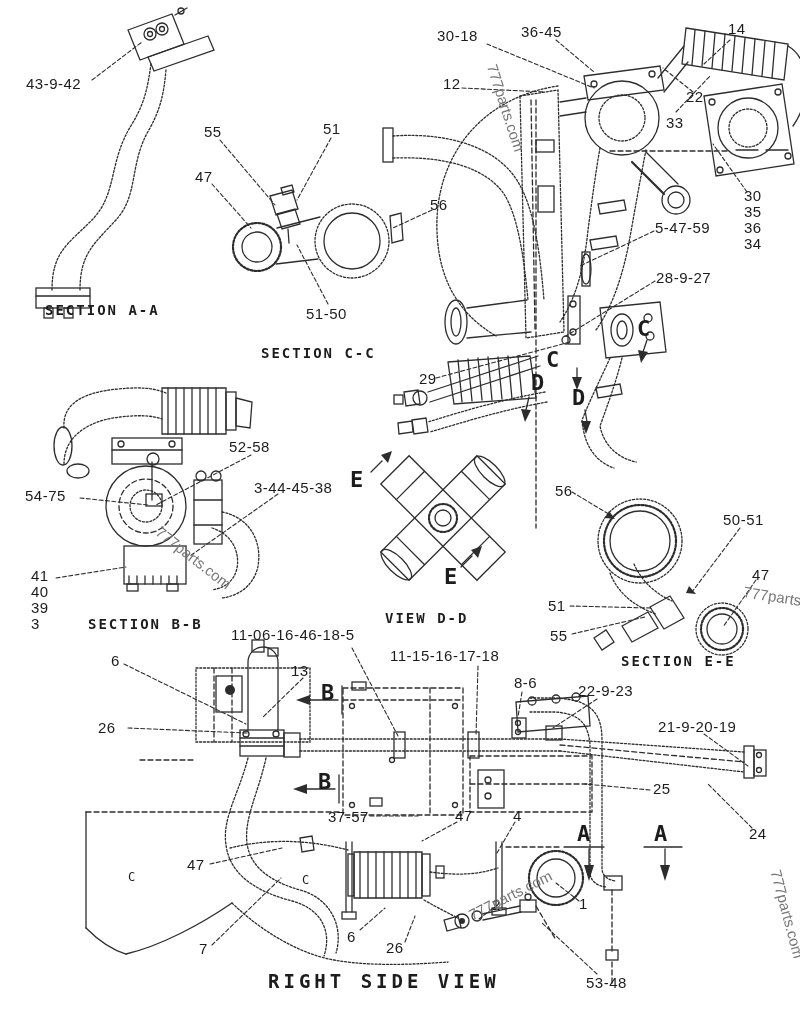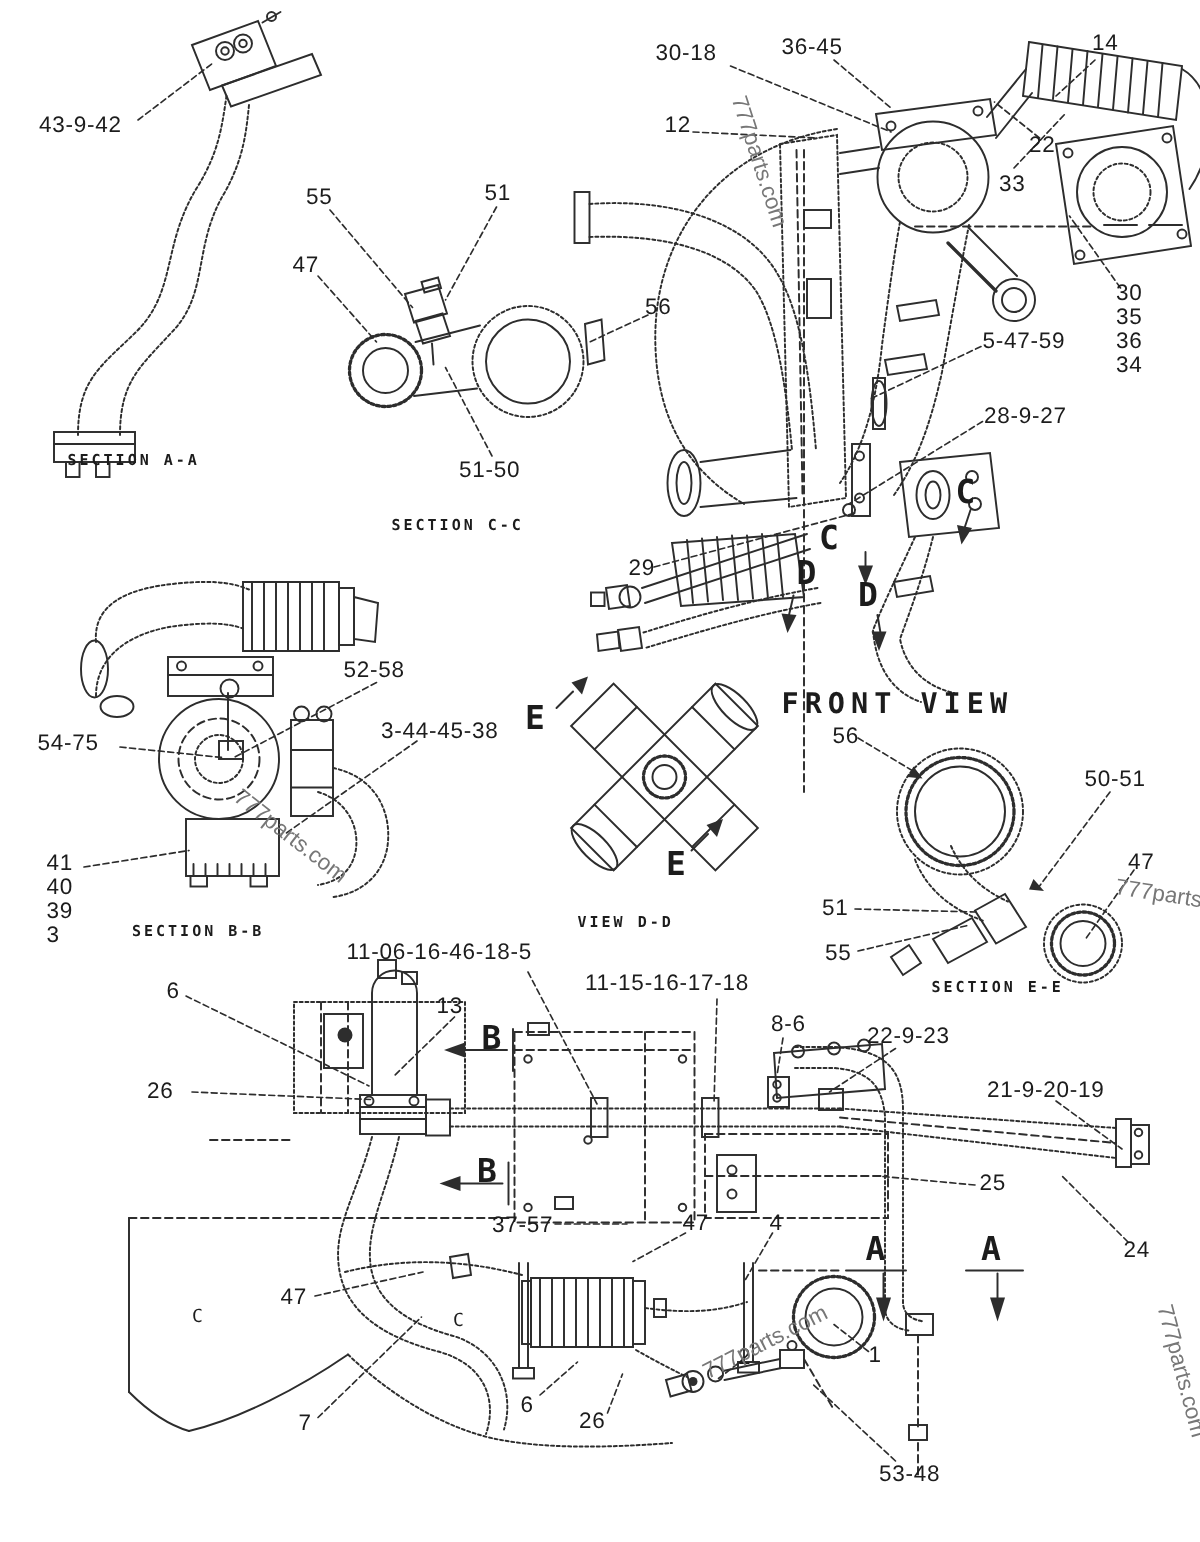--- a/index.html
+++ b/index.html
@@ -11,21 +11,21 @@
   svg.art .dash{stroke-dasharray:5,3;}
   svg.art .ldr{stroke-dasharray:4,2.4;stroke-width:1.1;}
   svg.art .fil{fill:#2d2d2d;stroke:none;}
   svg.art .thk{stroke-width:2.2;}
   .callout{position:absolute;font-size:15px;line-height:16px;letter-spacing:.5px;
            white-space:pre-line;color:#1c1c1c;}
   .letter{position:absolute;font-family:"DejaVu Sans Mono",monospace;font-weight:bold;
           font-size:22px;line-height:22px;}
   .letter.small{font-size:12px;font-weight:normal;line-height:12px;}
   .title{position:absolute;font-family:"DejaVu Sans Mono",monospace;font-weight:bold;
-         font-size:10px;letter-spacing:2px;white-space:nowrap;}
+         font-size:14px;letter-spacing:2px;white-space:nowrap;}
   .title.big{font-size:19px;letter-spacing:4px;}
   .wm{position:absolute;color:#777;font-size:15px;transform-origin:0 0;white-space:nowrap;}
 </style>
 </head>
 <body>
 
 <div class="canvas">
 
 <svg class="art" width="800" height="1028" viewBox="0 0 800 1028">
 
@@ -414,22 +414,22 @@
     <line x1="644" y1="847" x2="682" y2="847"></line>
     <line x1="665" y1="849" x2="665" y2="866"></line>
         <polygon points="660,865 670,865 665,881" class="fil"></polygon>
   </g>
 </svg>
 
   <div class="title" style="left:45px;top:302px">SECTION A-A</div>
   <div class="title" style="left:261px;top:345px">SECTION C-C</div>
   <div class="title" style="left:88px;top:616px">SECTION B-B</div>
   <div class="title" style="left:385px;top:610px">VIEW D-D</div>
-  <div class="title big" style="left:521px;top:458px">FRONT VIEW</div>
   <div class="title" style="left:621px;top:653px">SECTION E-E</div>
+  <div class="title big" style="left:268px;top:970px">RIGHT SIDE VIEW</div>
 
   <div class="callout" style="left:26px;top:76px">43-9-42</div>
   <div class="callout" style="left:204px;top:124px">55</div>
   <div class="callout" style="left:323px;top:121px">51</div>
   <div class="callout" style="left:195px;top:169px">47</div>
   <div class="callout" style="left:430px;top:197px">56</div>
   <div class="callout" style="left:306px;top:306px">51-50</div>
   <div class="callout" style="left:437px;top:28px">30-18</div>
   <div class="callout" style="left:521px;top:24px">36-45</div>
   <div class="callout" style="left:728px;top:21px">14</div>

